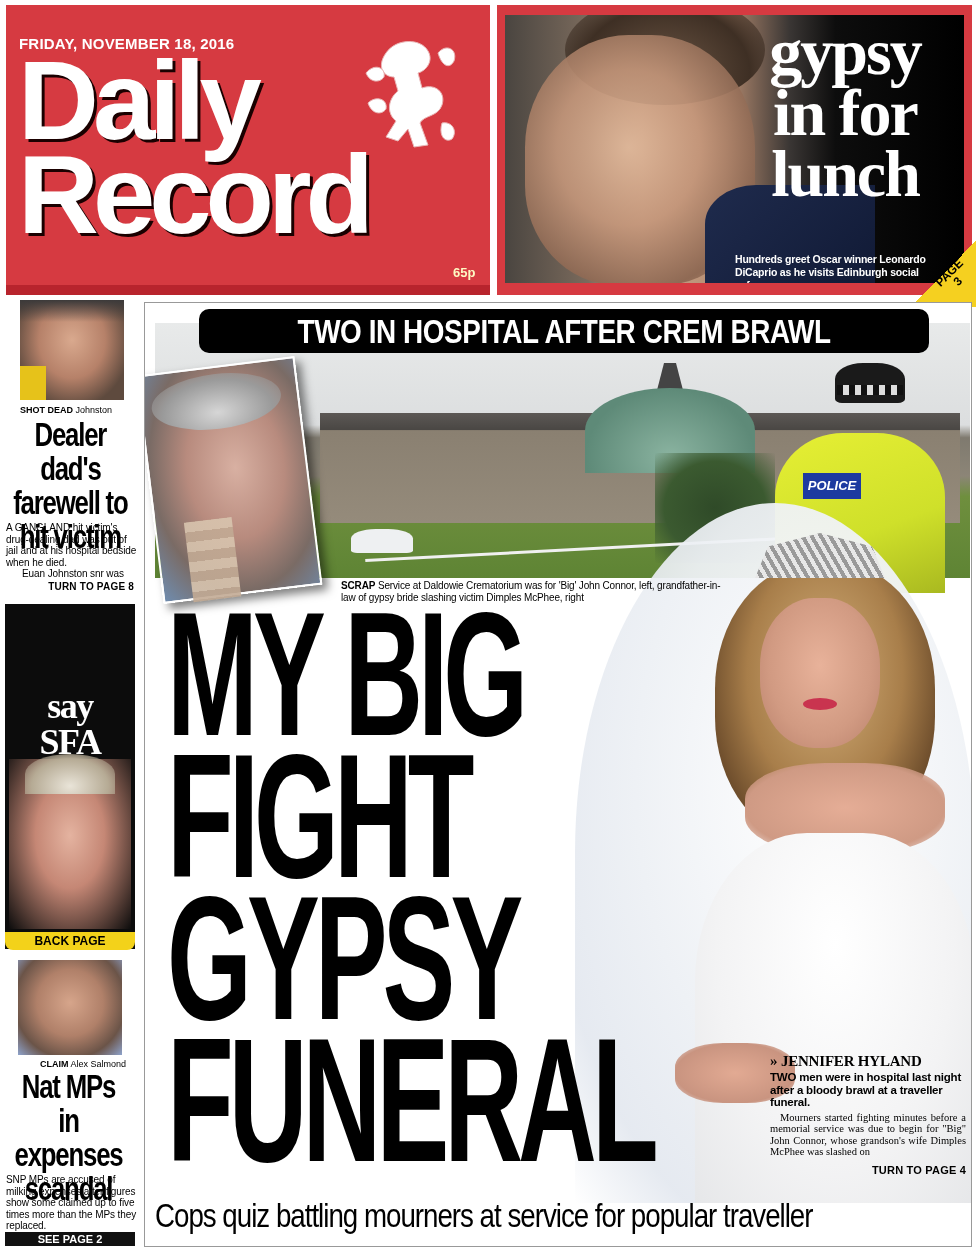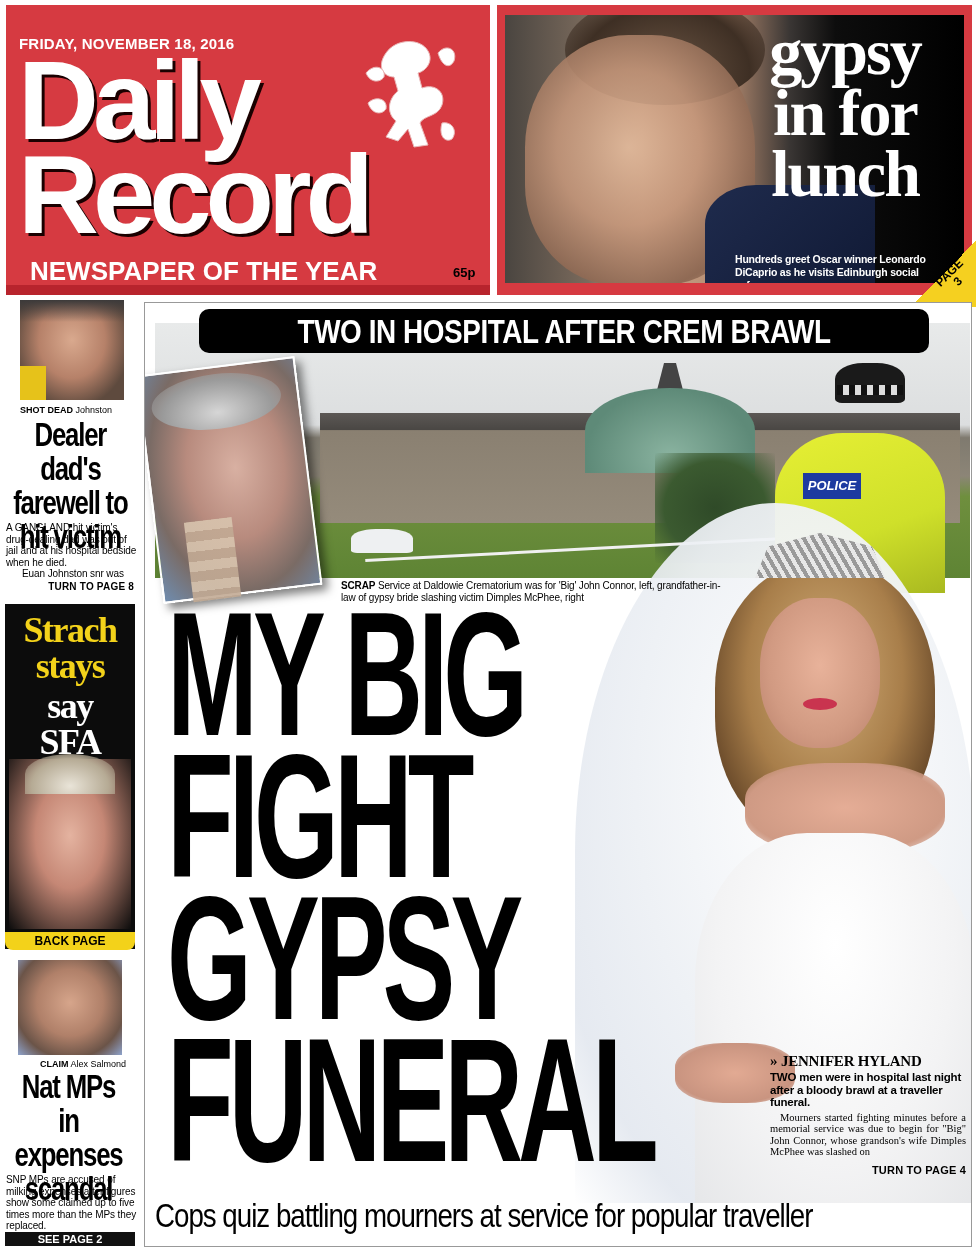--- a/index.html
+++ b/index.html
@@ -33,21 +33,21 @@
     font-family: "Liberation Sans", sans-serif; letter-spacing: -6px;
     text-shadow: 3px 3px 0 #1a0000;
   }
   .logo-daily { top: 40px; font-size: 112px; line-height: 112px; }
   .logo-record { top: 134px; font-size: 112px; line-height: 112px; }
   .lion-icon { position: absolute; left: 340px; top: 28px; width: 120px; height: 120px; }
   .tagline {
     position: absolute; left: 24px; top: 251px; font-size: 26px; font-weight: bold; color: #fff;
     letter-spacing: 0px; white-space: nowrap;
   }
-  .price { position: absolute; left: 447px; top: 260px; font-size: 13px; font-weight: bold; color: #000000; }
+  .price { position: absolute; left: 447px; top: 260px; font-size: 13px; font-weight: bold; color: #fef9c3; }
 
   
   .leo-panel {
     position: absolute; left: 497px; top: 5px; width: 475px; height: 290px;
     background: #d63a41; padding: 10px 8px 12px 8px;
   }
   .leo-inner {
     position: relative; width: 100%; height: 100%; overflow: hidden;
     background: linear-gradient(90deg, #4a4540 0%, #7a6a5c 18%, #c9a68c 30%, #b58b70 48%, #3a3634 62%, #0d0d0d 72%, #000 100%);
   }
@@ -212,21 +212,20 @@
   <div class="logo-line logo-record">Record</div>
   <svg class="lion-icon" viewBox="0 0 120 120">
     <g fill="#fff" stroke="#e9b7b7" stroke-width="1">
       <path d="M40 20 C50 5, 75 5, 82 18 C88 28, 80 38, 72 40 L76 55 C90 50, 100 60, 96 72 C92 84, 78 82, 74 90 L82 112 L68 114 L62 96 L52 108 L40 104 L50 88 C40 80, 42 66, 52 58 L48 44 C38 44, 30 34, 40 20 Z"></path>
       <path d="M20 40 C28 30, 40 34, 38 44 C34 50, 24 50, 20 40 Z"></path>
       <path d="M22 70 C30 62, 42 66, 40 76 C36 82, 26 82, 22 70 Z"></path>
       <path d="M92 20 C100 10, 112 16, 108 28 C104 36, 96 34, 92 20 Z"></path>
       <path d="M96 90 C106 88, 112 98, 106 106 C100 110, 92 104, 96 90 Z"></path>
     </g>
   </svg>
-  <div class="tagline">NEWSPAPER OF THE YEAR</div>
   <div class="price">65p</div>
   <div class="bottom-band"></div>
 </div>
 
 <div class="leo-panel">
   <div class="leo-inner">
     <div class="leo-photo-hair"></div>
     <div class="leo-photo-face"></div>
     <div class="leo-photo-suit"></div>
     <div class="leo-headline">
@@ -253,24 +252,20 @@
   <div>farewell to</div>
   <div>hit victim</div>
 </div>
 <div class="side-body" style="left:6px; top:522px; width:132px;">
   <div>A GANGLAND hit victim's drug-dealing dad was out of jail and at his hospital bedside when he died.</div>
   <div style="padding-left:16px;">Euan Johnston snr was</div>
 </div>
 <div class="turn" style="left:6px; top:581px; width:128px;">TURN TO PAGE 8</div>
 
 <div class="strach-box">
-  <div class="strach-head strach-yellow" style="top:8px;">
-    <div>Strach</div>
-    <div>stays</div>
-  </div>
   <div class="strach-head strach-white" style="top:84px;">
     <div>say</div>
     <div>SFA</div>
   </div>
   <div class="strach-photo"></div>
   <div class="strach-hair"></div>
 </div>
 <div class="back-page">BACK PAGE</div>
 
 <div class="thumb thumb-salmond"></div>

